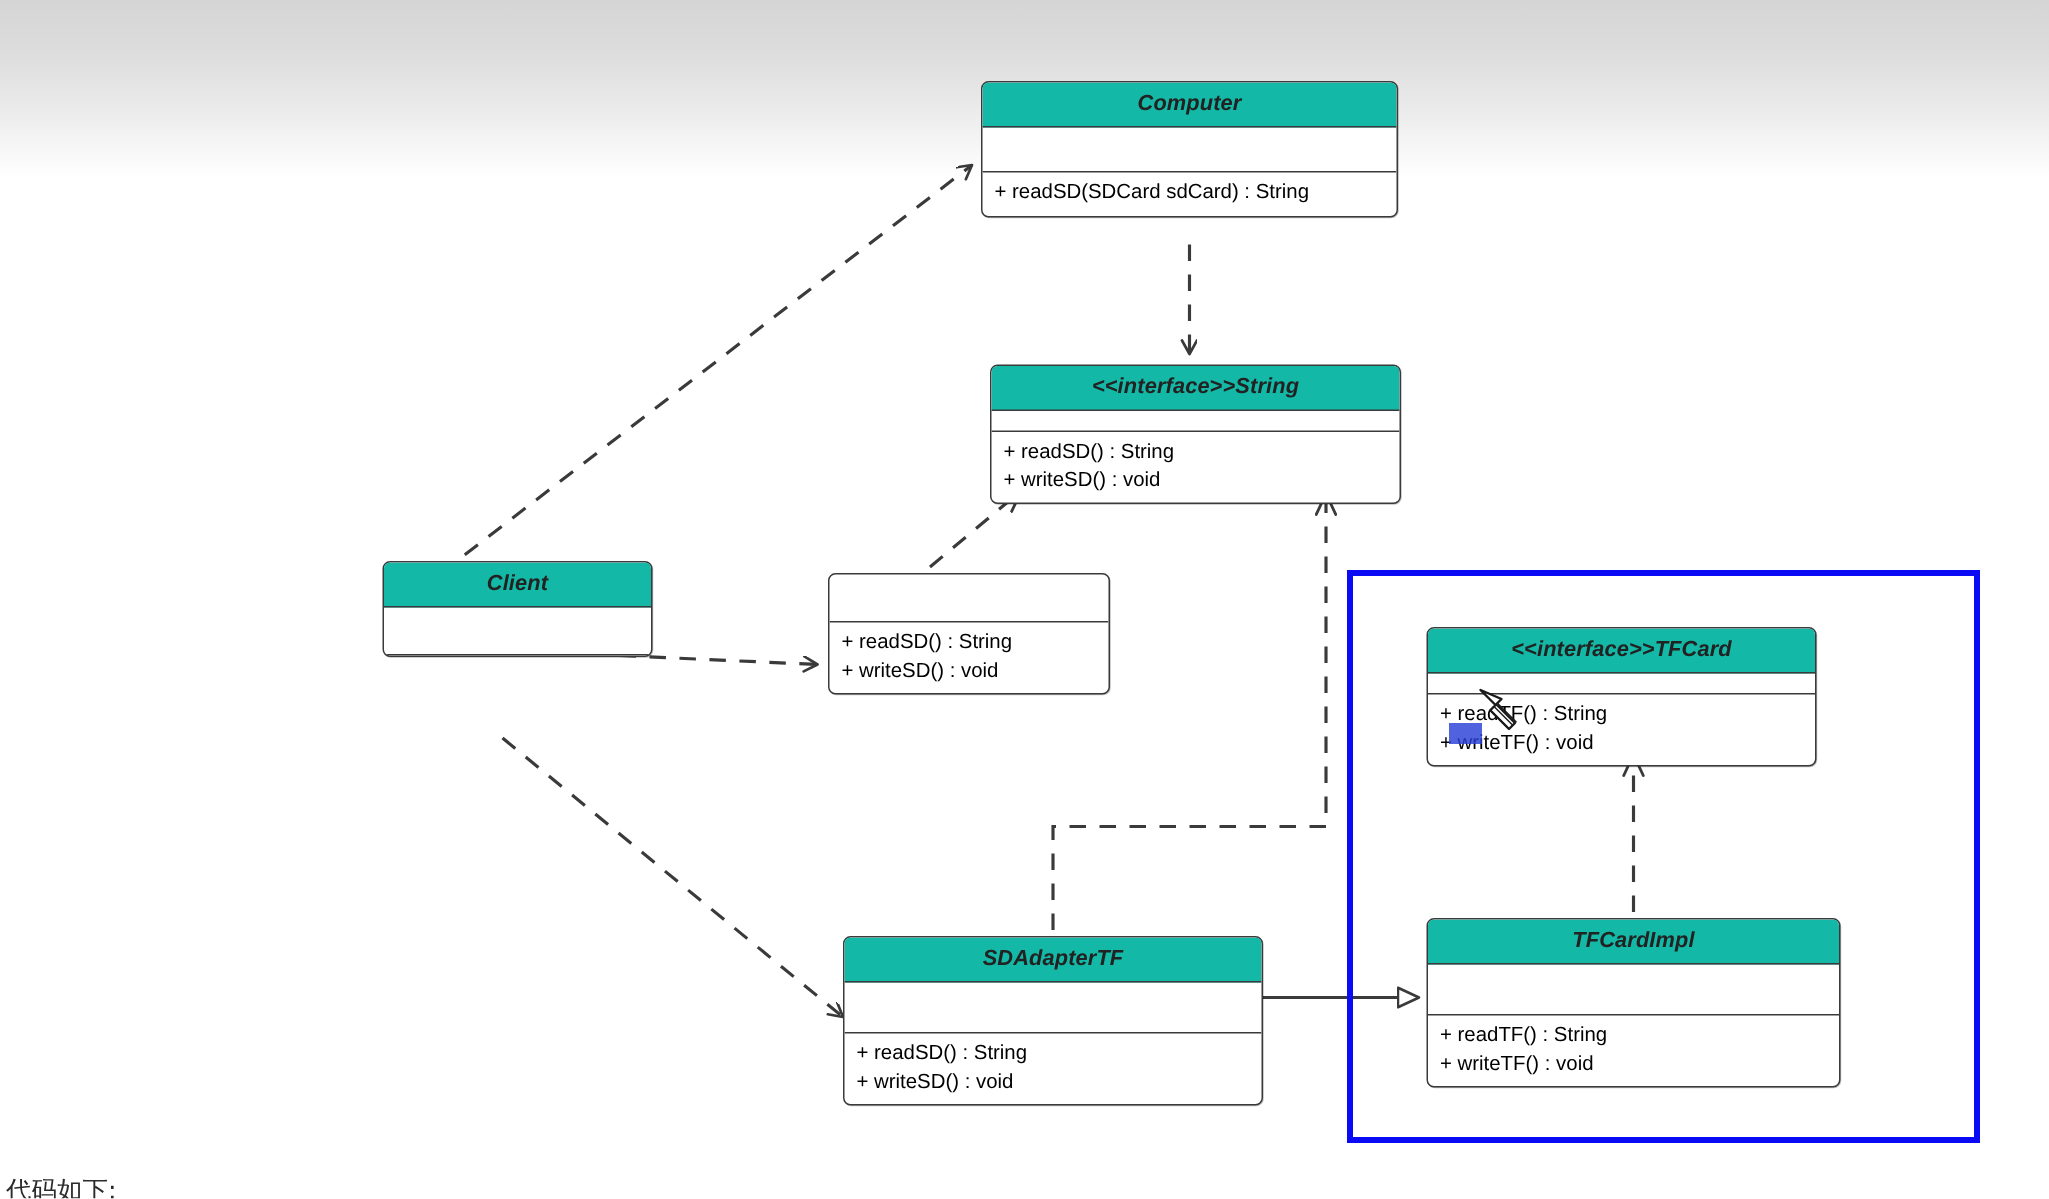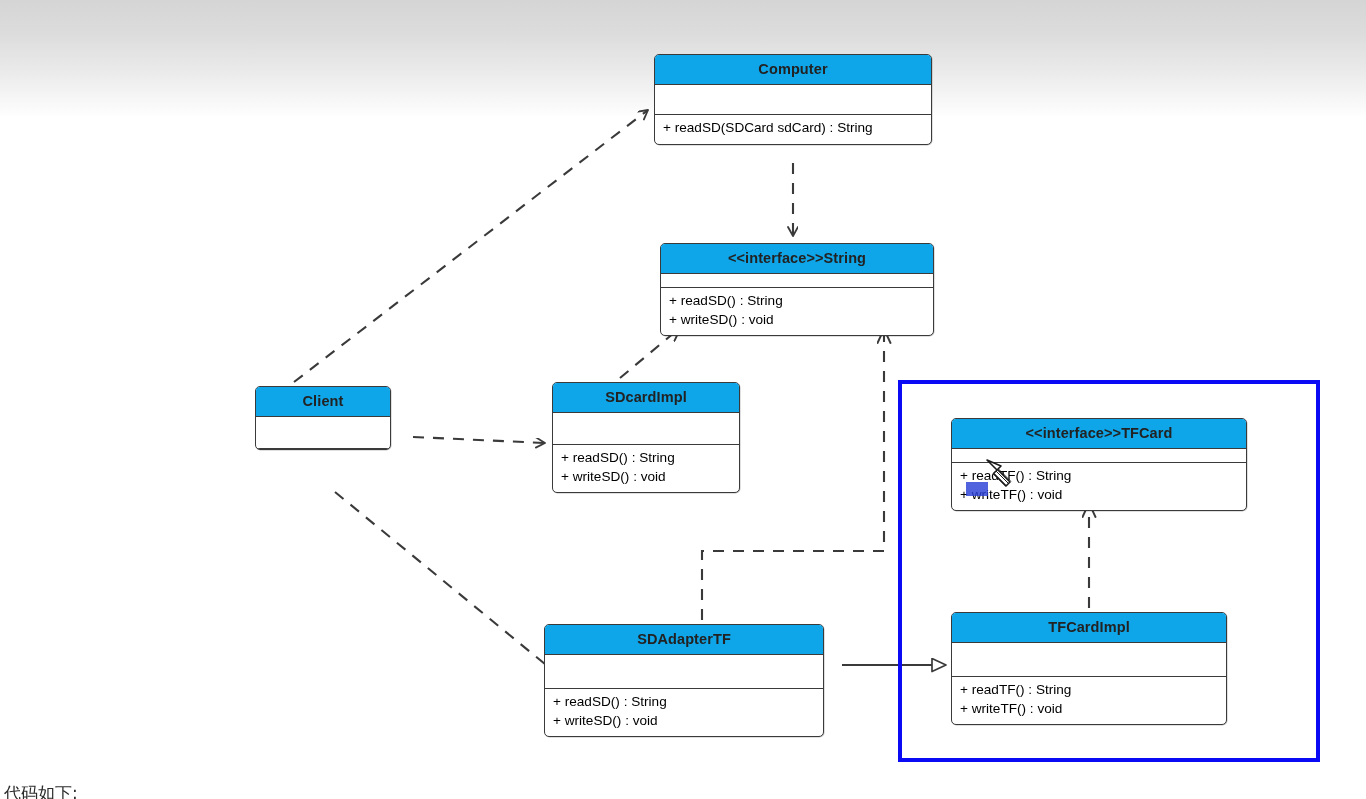--- a/index.html
+++ b/index.html
@@ -55,24 +55,25 @@
     box-shadow: 0.5px 0.5px 0 rgba(0,0,0,0.25);
     overflow: hidden;
   }
   .uml-title {
     box-sizing: border-box;
     text-align: center;
     font-weight: bold;
     font-size: 14.5px;
     color: #222222;
     padding: 6px 6px 7px 6px;
-    background: #0ea5e9;
+    background: #14b8a6;
     border-bottom: 1.6px solid #3a3a3a;
     white-space: nowrap;
     letter-spacing: 0.1px;
+    font-style: italic;
   }
   .uml-title .stereotype {
     font-weight: bold;
   }
   .uml-attrs {
     box-sizing: border-box;
     border-bottom: 1.6px solid #3a3a3a;
     min-height: 28px;
     padding: 4px 8px;
     font-size: 13.5px;
@@ -85,24 +86,24 @@
     color: #000000;
     line-height: 18.5px;
   }
   .uml-ops .op {
     white-space: nowrap;
   }
 
   
   #class-computer   { left: 654px;  top: 54px;   width: 278px; }
   #class-sdcard     { left: 660px;  top: 243px;  width: 274px; }
-  #class-client     { left: 255px;  top: 386px;  width: 136px; }
+  #class-client     { left: 255px;  top: 374px;  width: 180px; }
   #class-sdcardimpl { left: 552px;  top: 382px;  width: 188px; }
-  #class-tfcard     { left: 951px;  top: 418px;  width: 296px; }
-  #class-sdadapter  { left: 544px;  top: 624px;  width: 280px; }
+  #class-tfcard     { left: 951px;  top: 418px;  width: 260px; }
+  #class-sdadapter  { left: 562px;  top: 624px;  width: 280px; }
   #class-tfcardimpl { left: 951px;  top: 612px;  width: 276px; }
 
   #class-computer .uml-attrs   { min-height: 30px; }
   #class-sdcard .uml-attrs     { min-height: 14px; }
   #class-tfcard .uml-attrs     { min-height: 14px; }
   #class-client .uml-attrs     { min-height: 32px; }
   #class-sdcardimpl .uml-attrs { min-height: 32px; }
   #class-sdadapter .uml-attrs  { min-height: 34px; }
   #class-tfcardimpl .uml-attrs { min-height: 34px; }
 
@@ -219,21 +220,20 @@
         <div class="op">+ writeSD() : void</div>
       </div>
     </div>
 
     <div class="uml-class" id="class-client">
       <div class="uml-title">Client</div>
       <div class="uml-attrs"></div>
     </div>
 
     <div class="uml-class" id="class-sdcardimpl">
-      <div class="uml-title">SDcardImpl</div>
       <div class="uml-attrs"></div>
       <div class="uml-ops">
         <div class="op">+ readSD() : String</div>
         <div class="op">+ writeSD() : void</div>
       </div>
     </div>
 
     <div class="uml-class" id="class-sdadapter">
       <div class="uml-title">SDAdapterTF</div>
       <div class="uml-attrs"></div>

